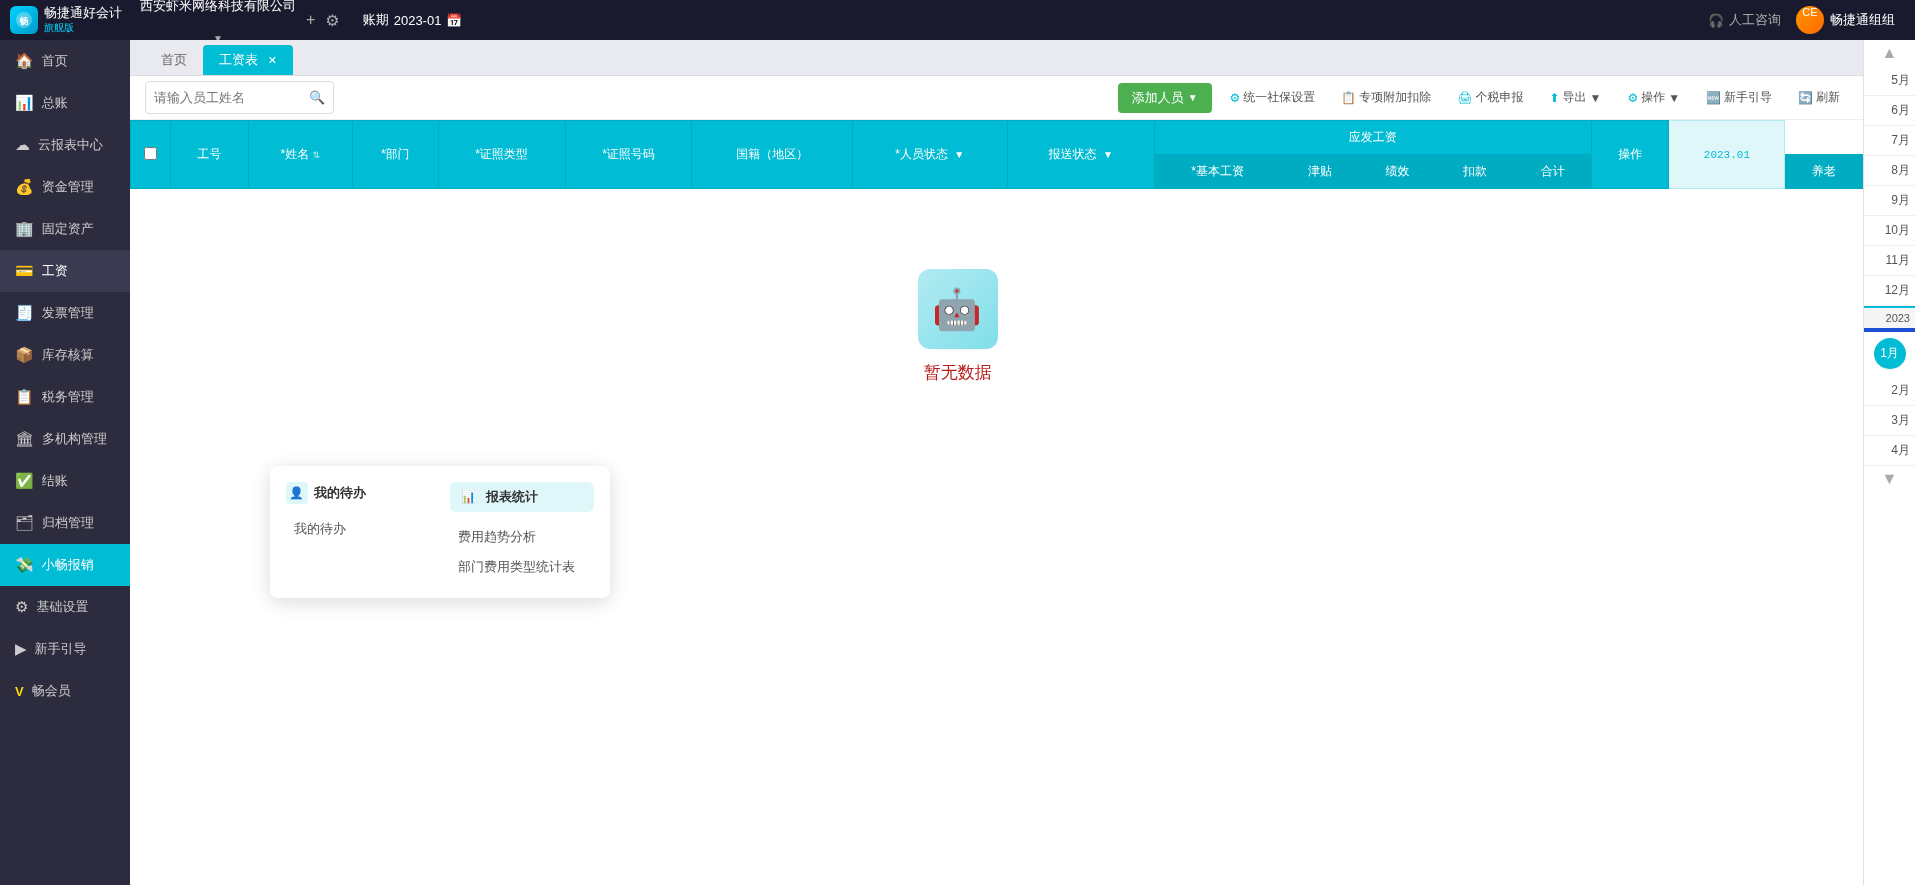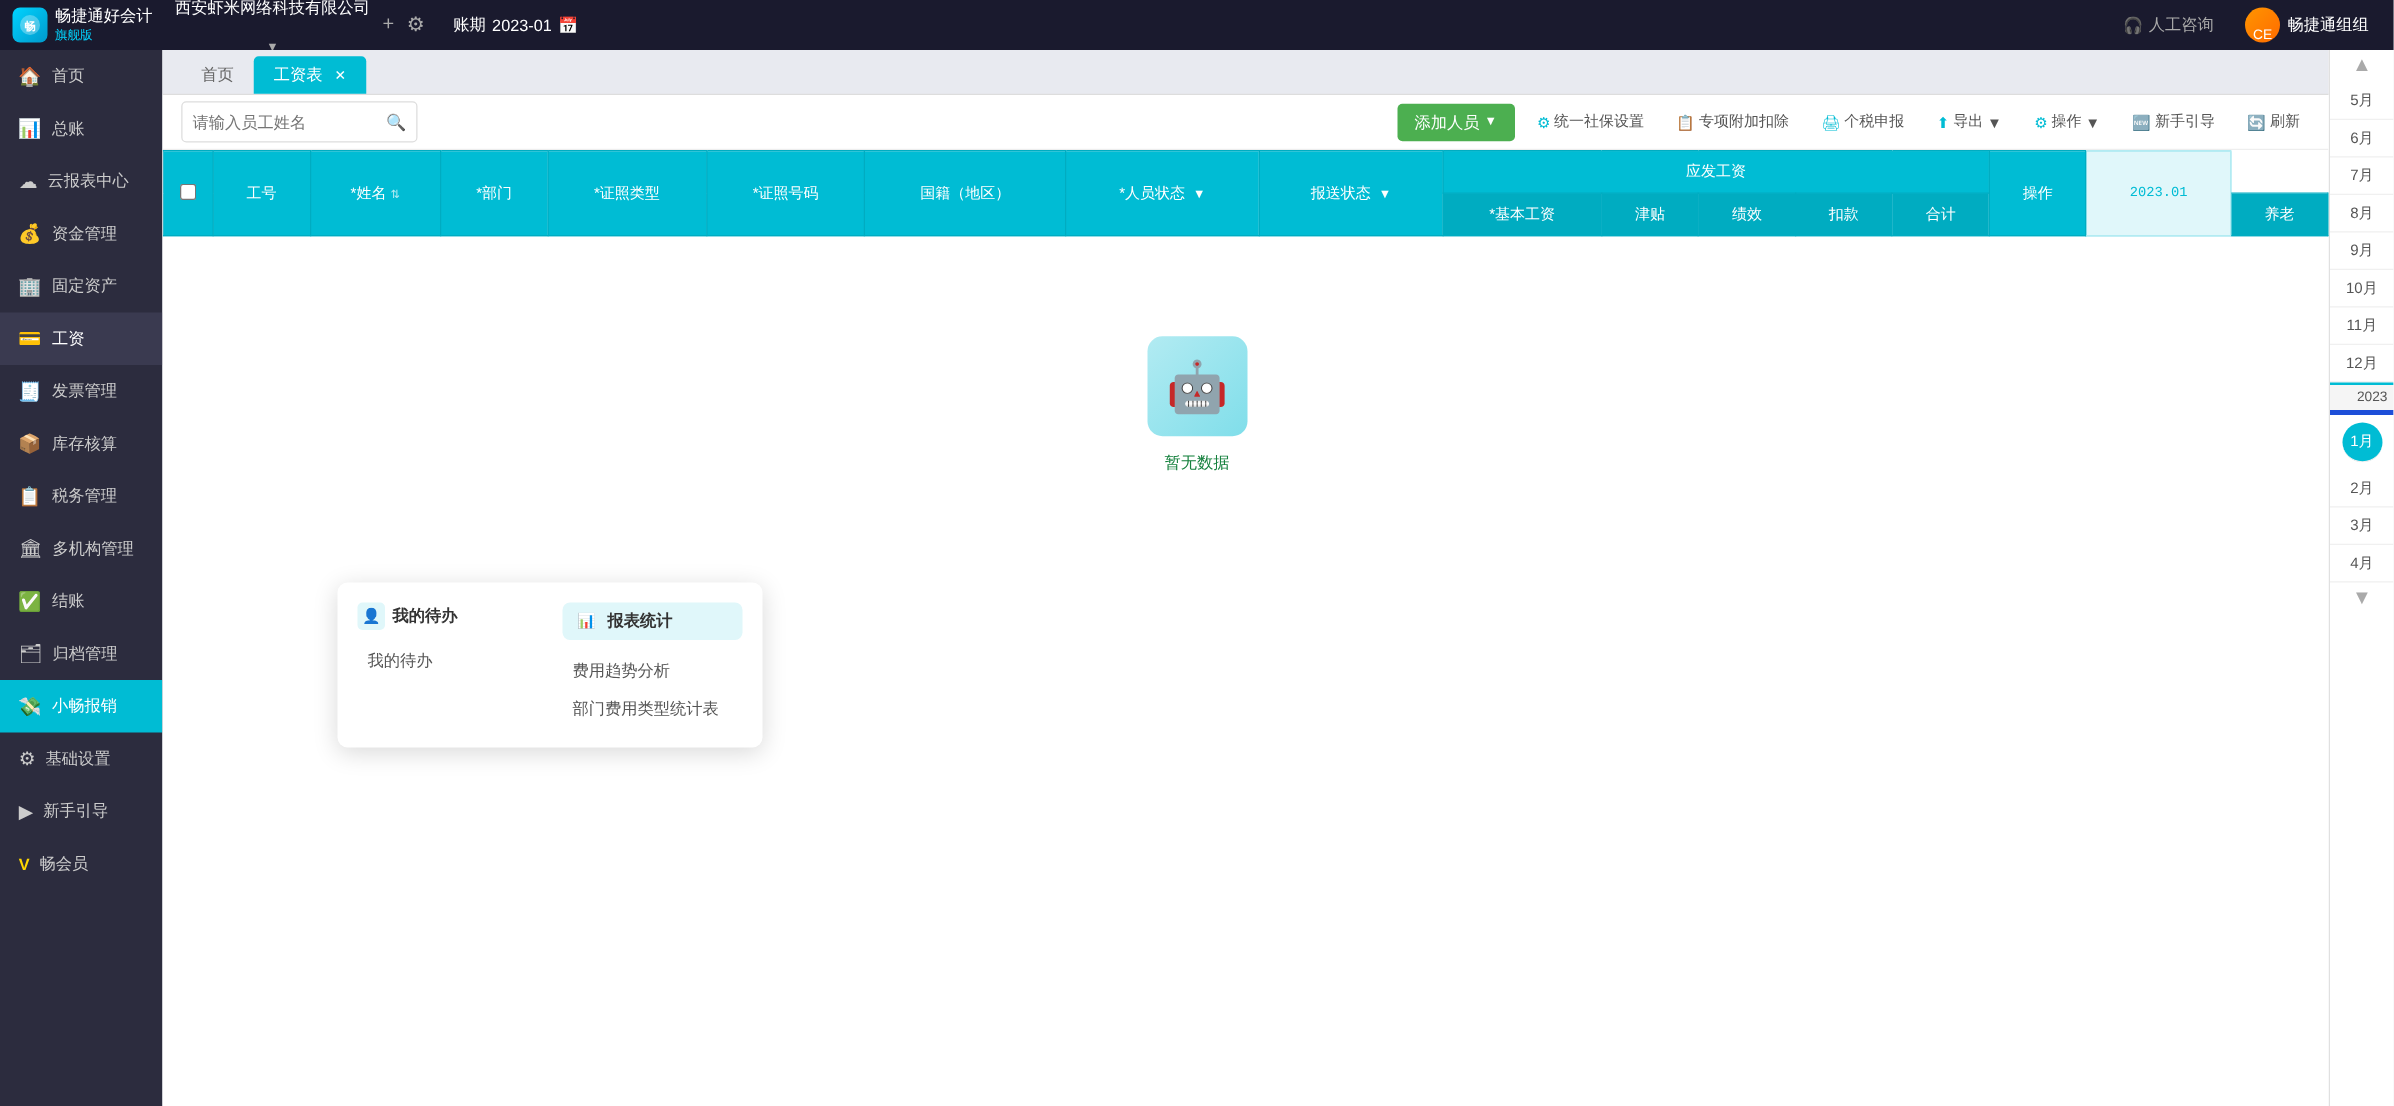--- a/index.html
+++ b/index.html
@@ -58,22 +58,22 @@
       color: #aaa; font-size: 13px; cursor: pointer;
       display: flex; align-items: center; gap: 4px;
     }
     .user-area {
       display: flex; align-items: center; gap: 6px; cursor: pointer;
     }
     .user-avatar {
       width: 28px; height: 28px;
       background: linear-gradient(135deg, #ff9500, #ff6b00);
       border-radius: 50%;
-      display: flex; align-items: flex-end; justify-content: center;
-      color: white; font-size: 11px; margin-left: 10px;
+      display: flex; align-items: flex-start; justify-content: center;
+      color: white; font-size: 11px;
     }
     .user-name { color: white; font-size: 13px; }
 
     
     .main-layout {
       flex: 1;
       display: flex;
       overflow: hidden;
     }
 
@@ -241,21 +241,21 @@
       background: linear-gradient(135deg, #b2ebf2, #80deea);
       border-radius: 12px;
       display: flex; align-items: center; justify-content: center;
       margin-bottom: 12px;
       position: relative;
     }
     .empty-icon::before {
       content: '🤖';
       font-size: 40px;
     }
-    .empty-text { color: #15803d; font-size: 13px; }
+    .empty-text { color: #b91c1c; font-size: 17px; }
 
     
     .month-picker {
       width: 52px;
       background: white;
       border-left: 1px solid #e0e0e0;
       flex-shrink: 0;
       display: flex;
       flex-direction: column;
       font-size: 12px;
@@ -264,21 +264,21 @@
     .month-year-header {
       background: #f5f5f5;
       padding: 4px 5px;
       font-size: 11px;
       color: #555;
       text-align: right;
       border-bottom: 4px solid #1d4ed8;
     }
     .month-item {
       padding: 6px 5px;
-      text-align: center;
+      text-align: right;
       cursor: pointer;
       color: #555;
       border-bottom: 1px solid #f0f0f0;
     }
     .month-item.active {
       background: #00bcd4;
       color: white;
       border-radius: 50%;
       margin: 2px auto;
       width: 32px; height: 32px;

